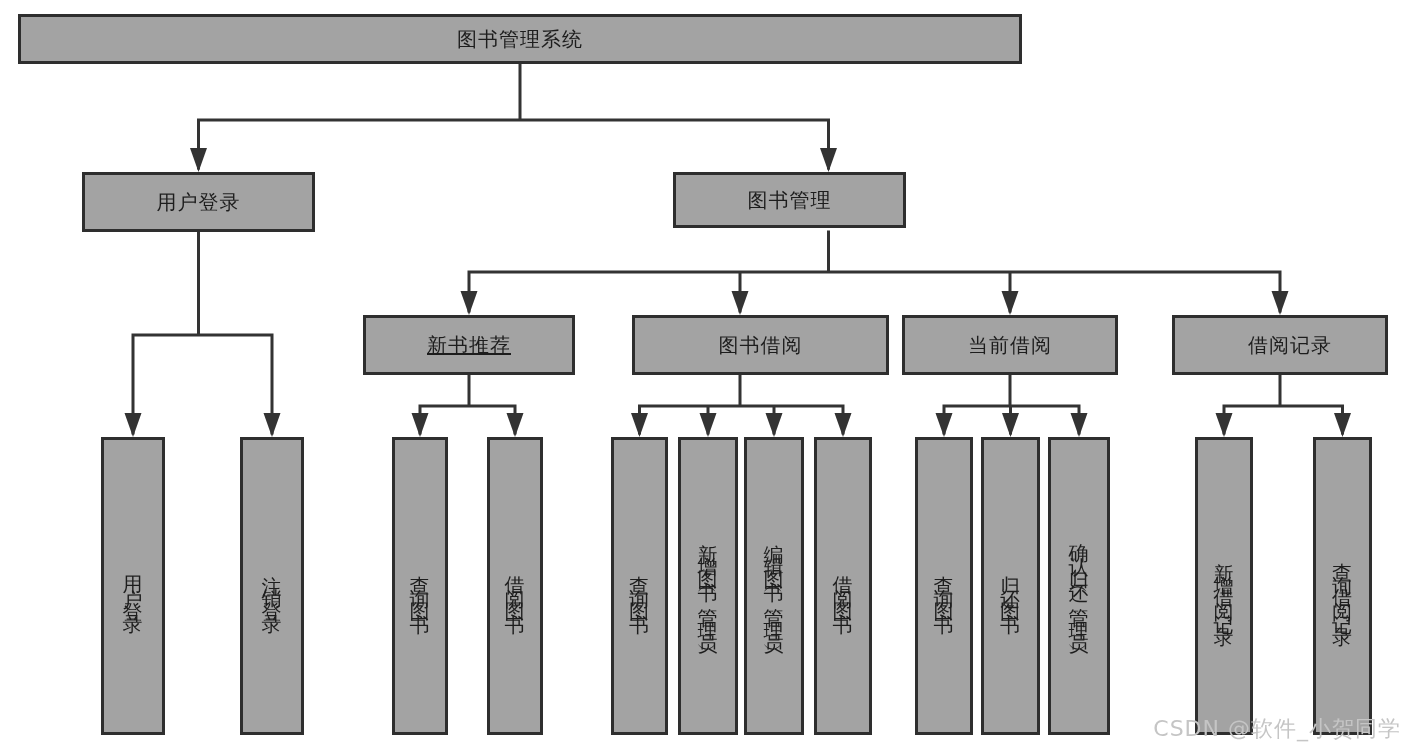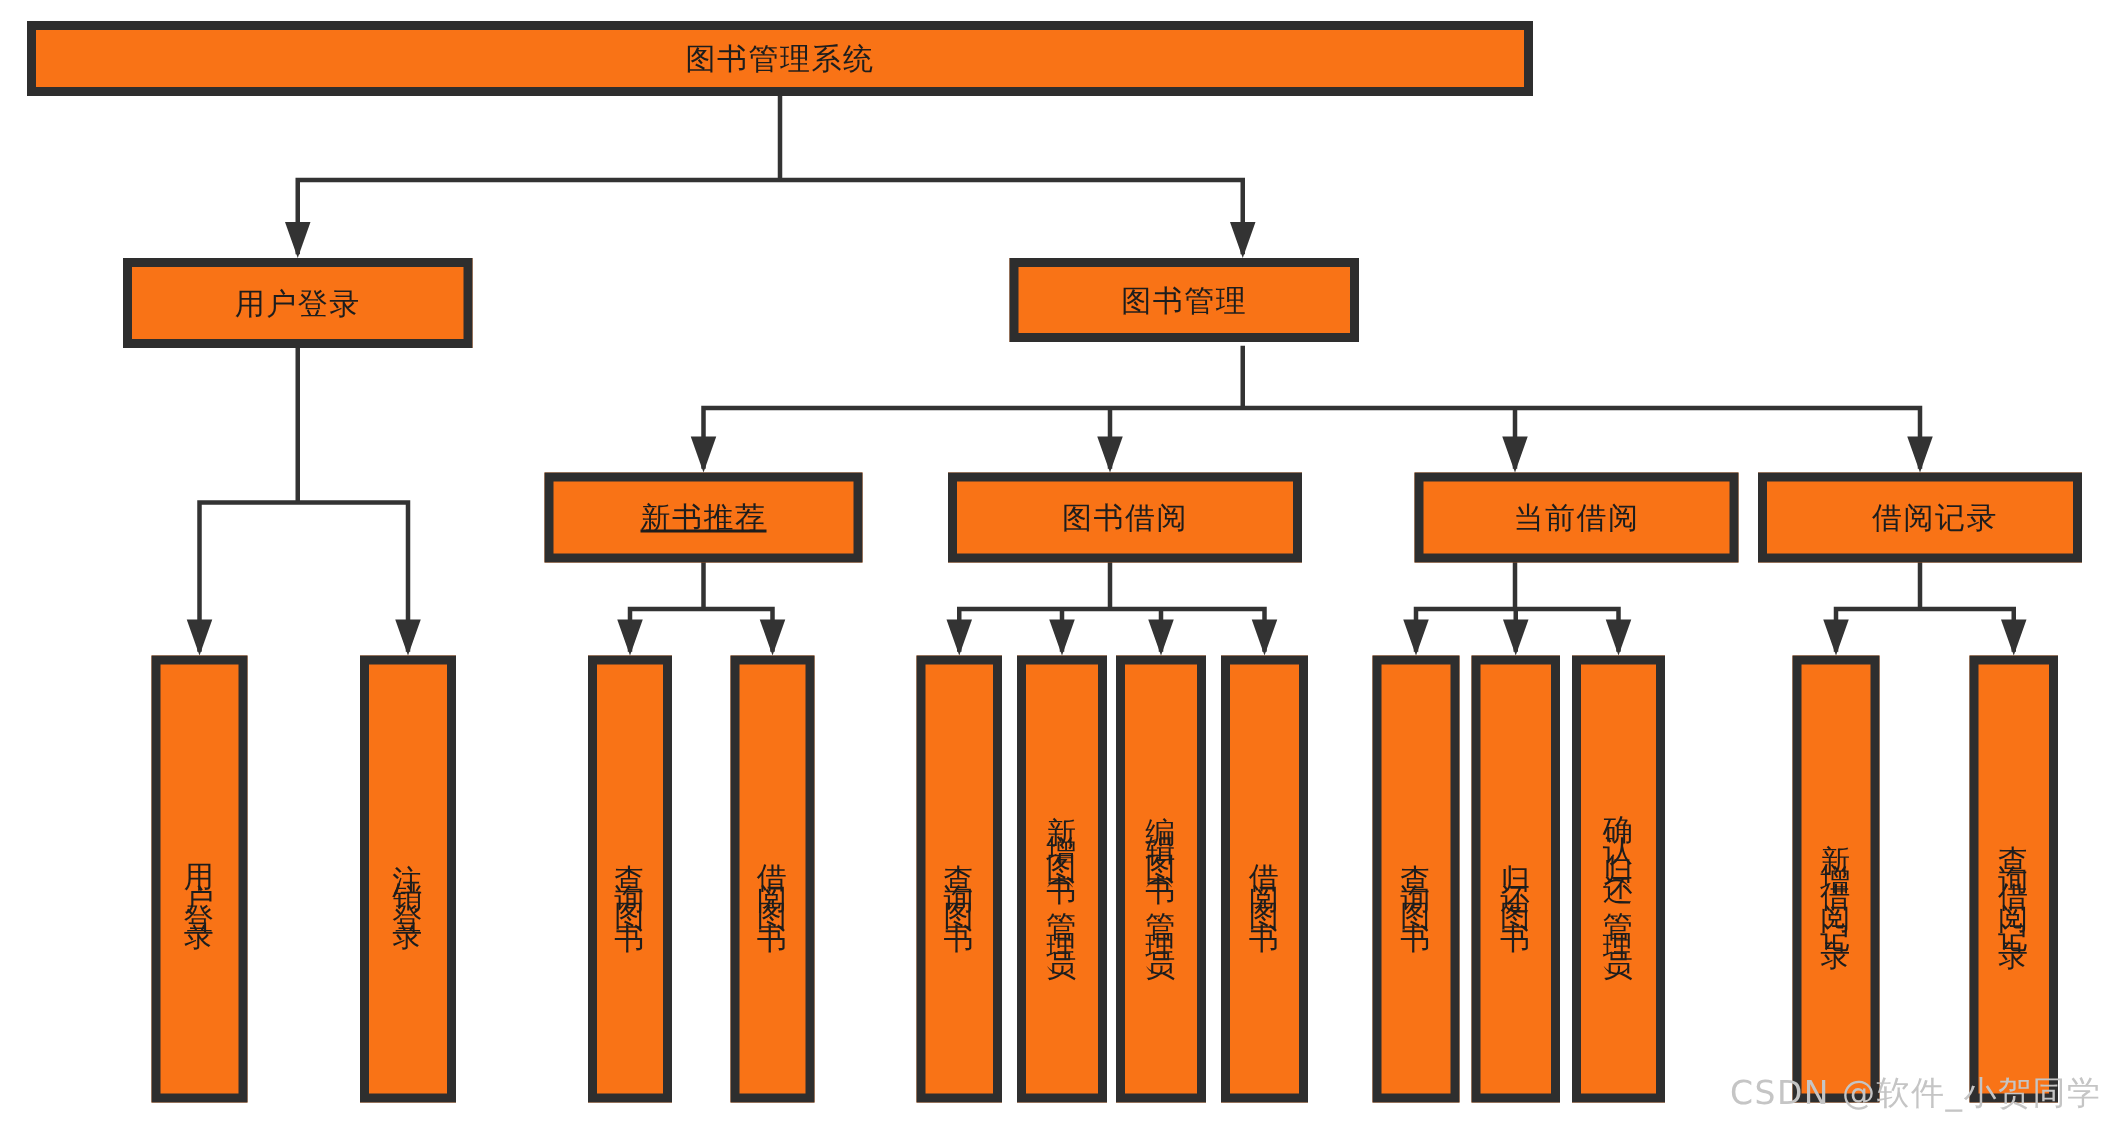--- a/index.html
+++ b/index.html
@@ -17,22 +17,22 @@
   }
   #connector-layer {
     position: absolute;
     left: 0;
     top: 0;
     pointer-events: none;
   }
   .node {
     position: absolute;
     box-sizing: border-box;
-    border: 6px solid #a16207;
-    background: #f97316;
+    border: 3px solid #a16207;
+    background: #a3a3a3;
     display: flex;
     align-items: center;
     justify-content: center;
     color: #1d1d1d;
   }
   .node.h span {
     font-size: 20px;
     letter-spacing: 1px;
     white-space: nowrap;
   }
@@ -92,24 +92,24 @@
       </div>
       <div class="node h" style="left: 82px; top: 172px; width: 233px; height: 60px; border-color: rgb(46, 46, 46); color: rgb(29, 29, 29);">
         <span>用户登录</span>
       </div>
       <div class="node h" style="left: 673px; top: 172px; width: 233px; height: 56px; border-color: rgb(46, 46, 46); color: rgb(29, 29, 29);">
         <span>图书管理</span>
       </div>
       <div class="node h" style="left: 363px; top: 315px; width: 212px; height: 60px; border-color: rgb(46, 46, 46); color: rgb(29, 29, 29); text-decoration: underline;">
         <span>新书推荐</span>
       </div>
-      <div class="node h" style="left: 632px; top: 315px; width: 236px; height: 60px; border-color: rgb(46, 46, 46); color: rgb(29, 29, 29);">
+      <div class="node h" style="left: 632px; top: 315px; width: 257px; height: 60px; border-color: rgb(46, 46, 46); color: rgb(29, 29, 29);">
         <span>图书借阅</span>
       </div>
-      <div class="node h" style="left: 902px; top: 315px; width: 216px; height: 60px; border-color: rgb(46, 46, 46); color: rgb(29, 29, 29); margin-left: 41px;">
+      <div class="node h" style="left: 902px; top: 315px; width: 216px; height: 60px; border-color: rgb(46, 46, 46); color: rgb(29, 29, 29);">
         <span>当前借阅</span>
       </div>
       <div class="node h" style="left: 1172px; top: 315px; width: 216px; height: 60px; border-color: rgb(46, 46, 46); color: rgb(29, 29, 29); padding-left: 20px;">
         <span>借阅记录</span>
       </div>
       <div class="node v" style="left: 101px; top: 437px; width: 64px; height: 298px; border-color: rgb(46, 46, 46); color: rgb(29, 29, 29);">
         <span>用户登录</span>
       </div>
       <div class="node v" style="left: 240px; top: 437px; width: 64px; height: 298px; border-color: rgb(46, 46, 46); color: rgb(29, 29, 29);">
         <span>注销登录</span>

